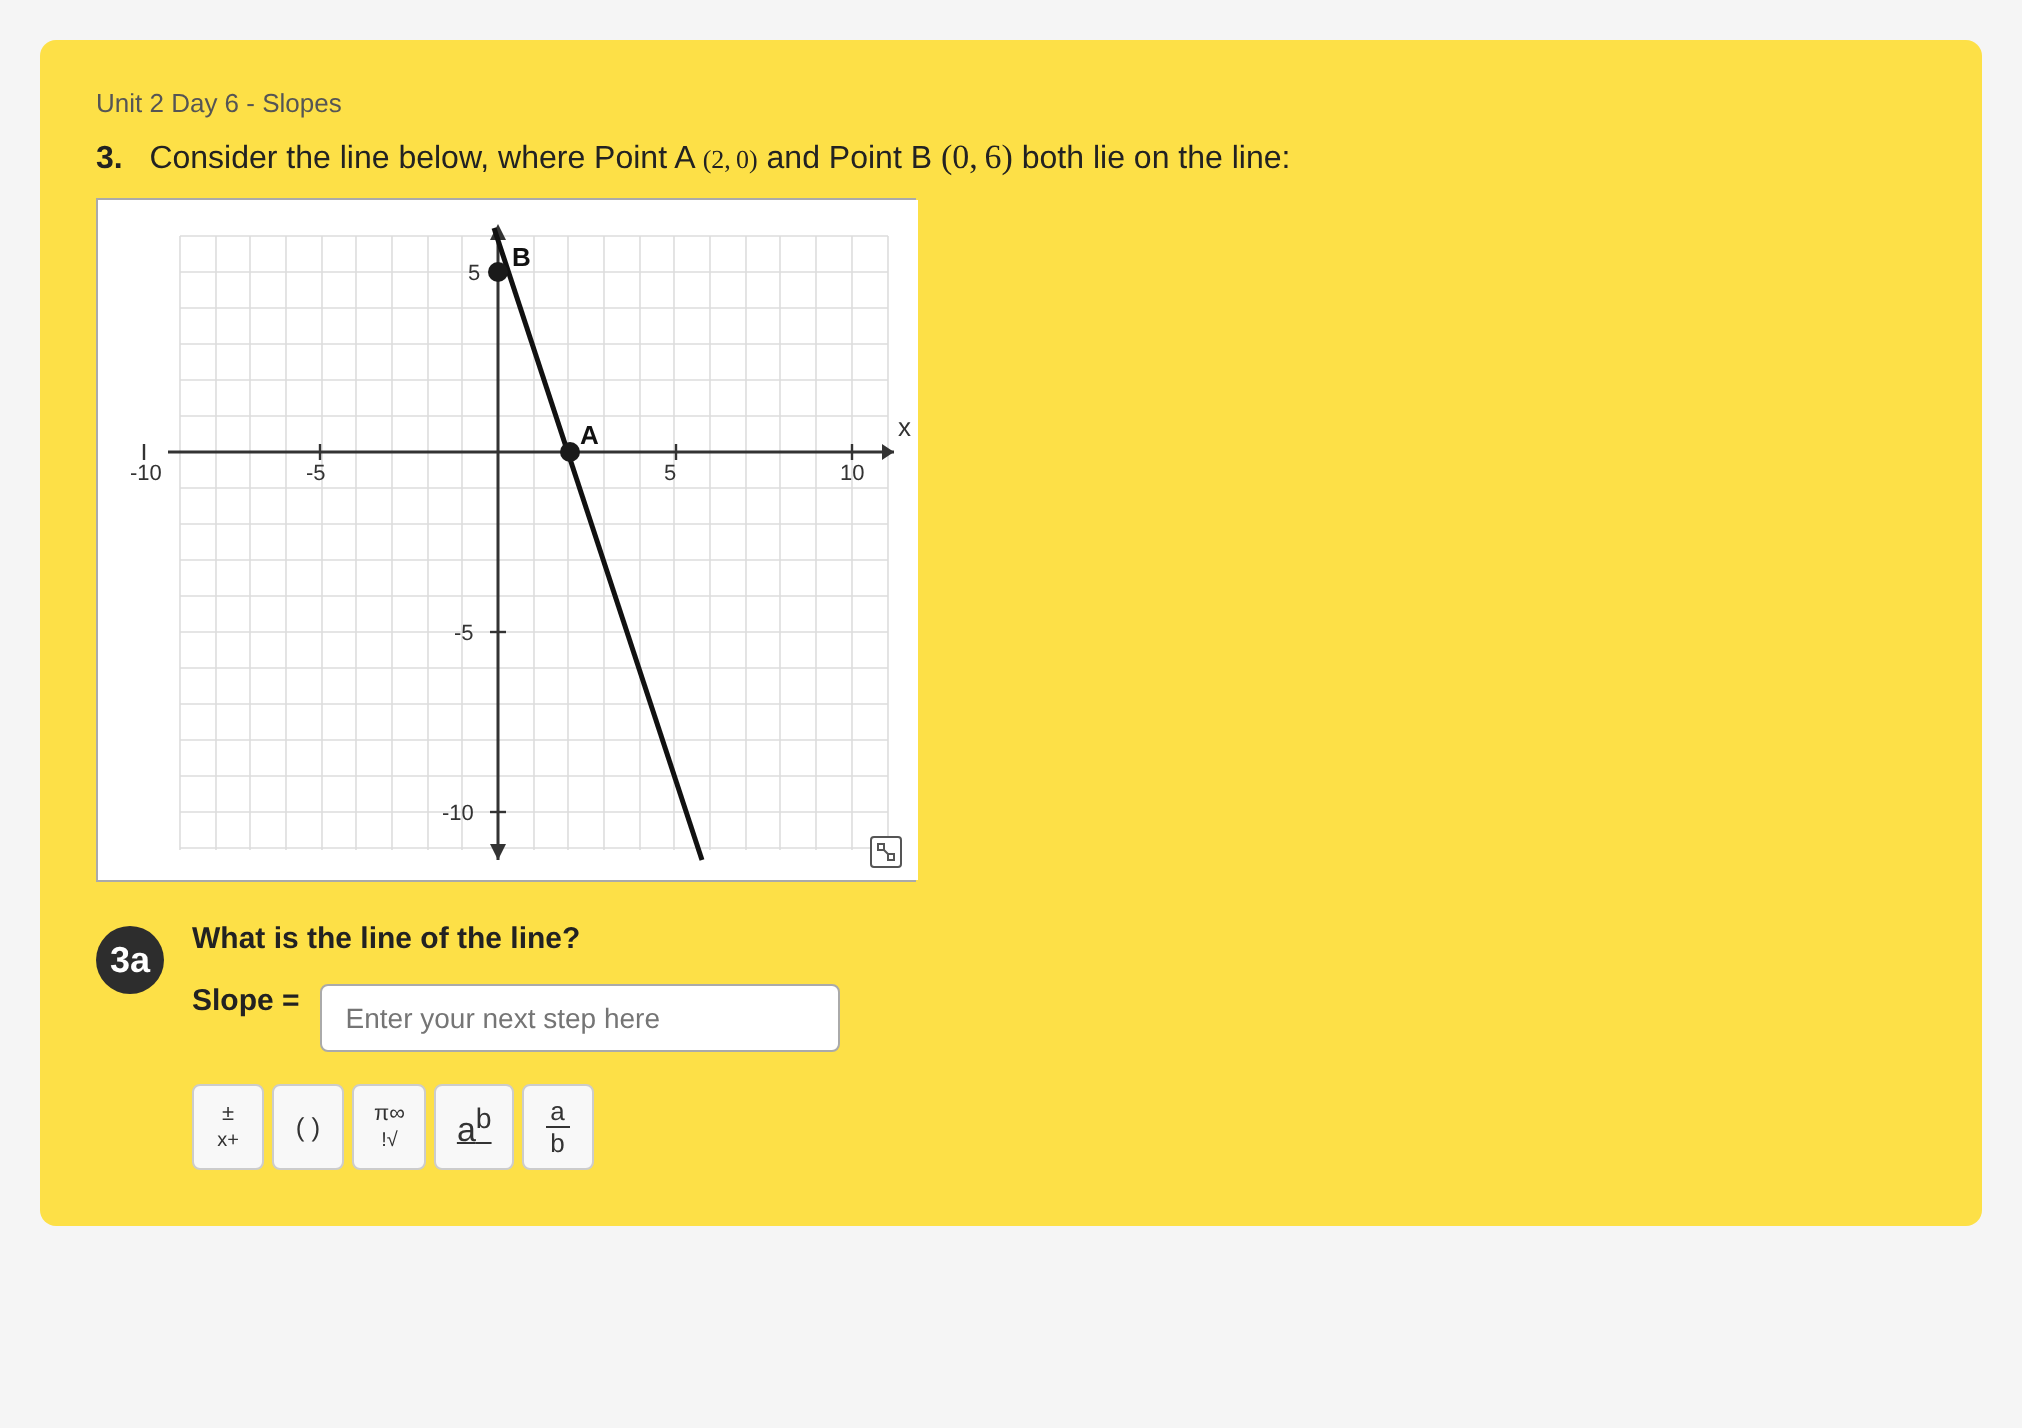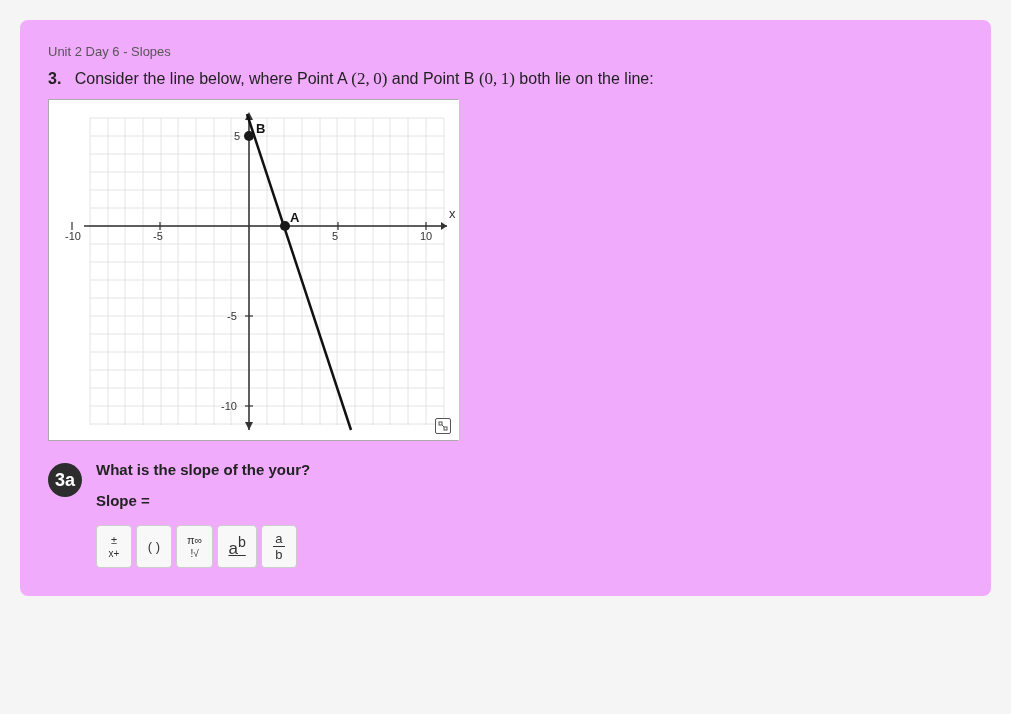--- a/index.html
+++ b/index.html
@@ -8,21 +8,21 @@
       background: #f5f5f5;
       padding: 20px;
       color: #222;
     }
     .header-bar {
       font-size: 13px;
       color: #555;
       margin-bottom: 10px;
     }
     .problem-container {
-      background: #f0abfc;
+      background: #fde047;
       border-radius: 8px;
       padding: 24px 28px 28px 28px;
       max-width: 980px;
     }
     .problem-number {
       font-size: 16px;
       font-weight: bold;
       margin-bottom: 10px;
     }
     
@@ -124,23 +124,23 @@
 <div class="problem-container">
   <div class="header-bar">
     <span>Unit 2 Day 6 - Slopes</span>
   </div>
 
   <div class="problem-number">
     <span>3.</span>
     &nbsp;
     <span style="font-weight:normal;">
       Consider the line below, where Point A
-      <span class="math-inline" style="font-family:'Times New Roman',serif; font-size:17px;">(2, 0)</span>
+      <span class="math-inline" style="font-family:'Times New Roman',serif; font-size:13px;">(2, 0)</span>
       and Point B
-      <span class="math-inline" style="font-family:'Times New Roman',serif; font-size:17px;">(0, 1)</span>
+      <span class="math-inline" style="font-family:'Times New Roman',serif; font-size:17px;">(0, 6)</span>
       both lie on the line:
     </span>
   </div>
 
   <div class="graph-wrapper">
     <svg class="graph-svg" width="410" height="340" viewBox="0 0 410 340">
 
       <rect width="410" height="340" fill="white"></rect>
 
       <g stroke="#ddd" stroke-width="0.8">
@@ -251,24 +251,25 @@
         <rect x="1" y="1" width="3" height="3" fill="none" stroke="#555" stroke-width="1"></rect>
         <rect x="6" y="6" width="3" height="3" fill="none" stroke="#555" stroke-width="1"></rect>
         <line x1="4" y1="4" x2="6" y2="6" stroke="#555" stroke-width="1"></line>
       </svg>
     </div>
   </div>
 
   <div class="part-row">
     <div class="part-badge">3a</div>
     <div class="part-content">
-      <div class="part-question">What is the slope of the your?</div>
+      <div class="part-question">What is the line of the line?</div>
 
       <div class="slope-row">
         <span class="slope-label">Slope =</span>
+        <input class="slope-input" type="text" placeholder="Enter your next step here" style="">
       </div>
 
       <div class="toolbar">
         <button class="toolbar-btn">
           <span style="font-size:11px; line-height:1.1; text-align:center;">±<br><span style="font-size:10px;">x+</span></span>
         </button>
         <button class="toolbar-btn">
           <span>( )</span>
         </button>
         <button class="toolbar-btn">

